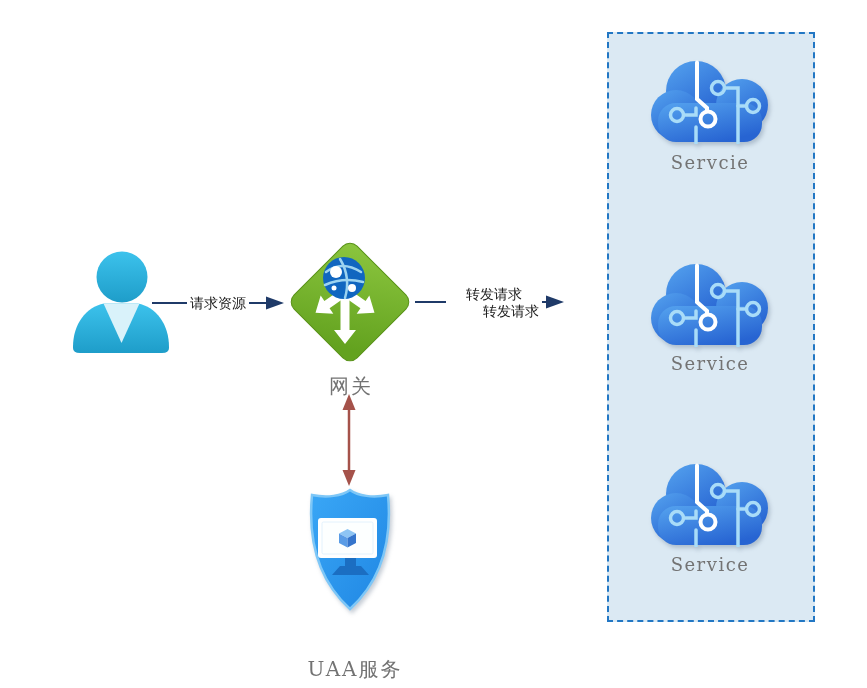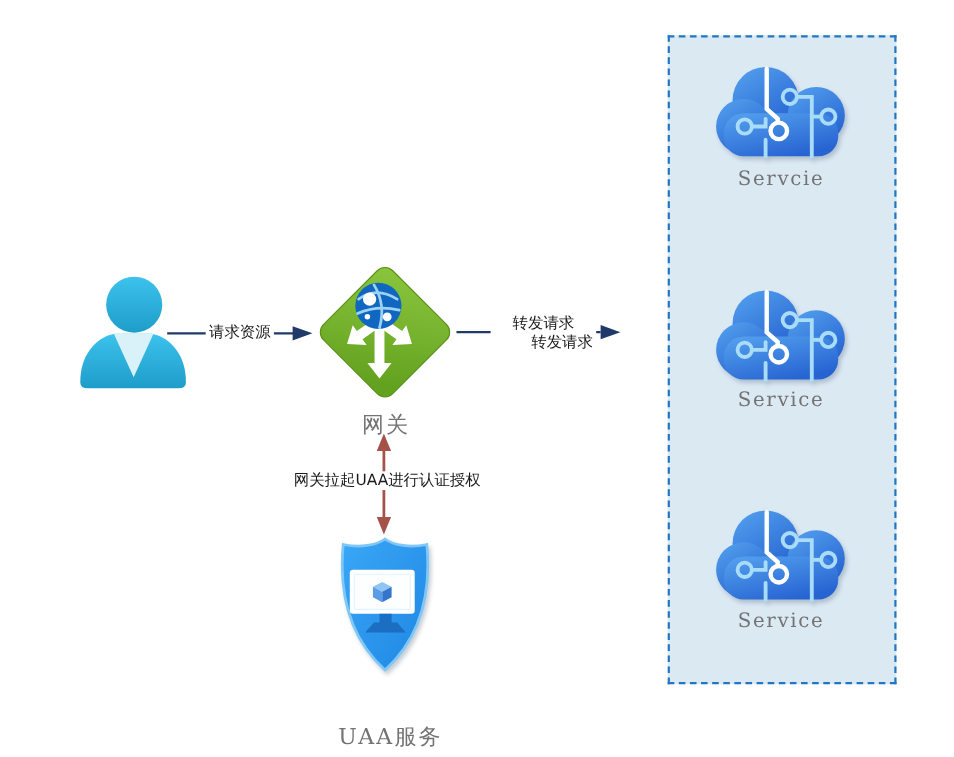--- a/index.html
+++ b/index.html
@@ -224,15 +224,14 @@
   </div>
   <div class="node-label lbl-service" style="left:630px;top:554px;">Service</div>
 
   <div class="edge-label" style="left:218px;top:303px;">请求资源</div>
 
   <div class="edge-label" style="left:494px;top:303px;">
     <span style="display:block;">转发请求</span>
     <span style="display:block;margin-left:34px;">转发请求</span>
   </div>
 
-  <div class="edge-label" style="left:352px;top:437px;">网关拉起UAA进行认证授权</div>
 
 </div>
 
 </body></html>

